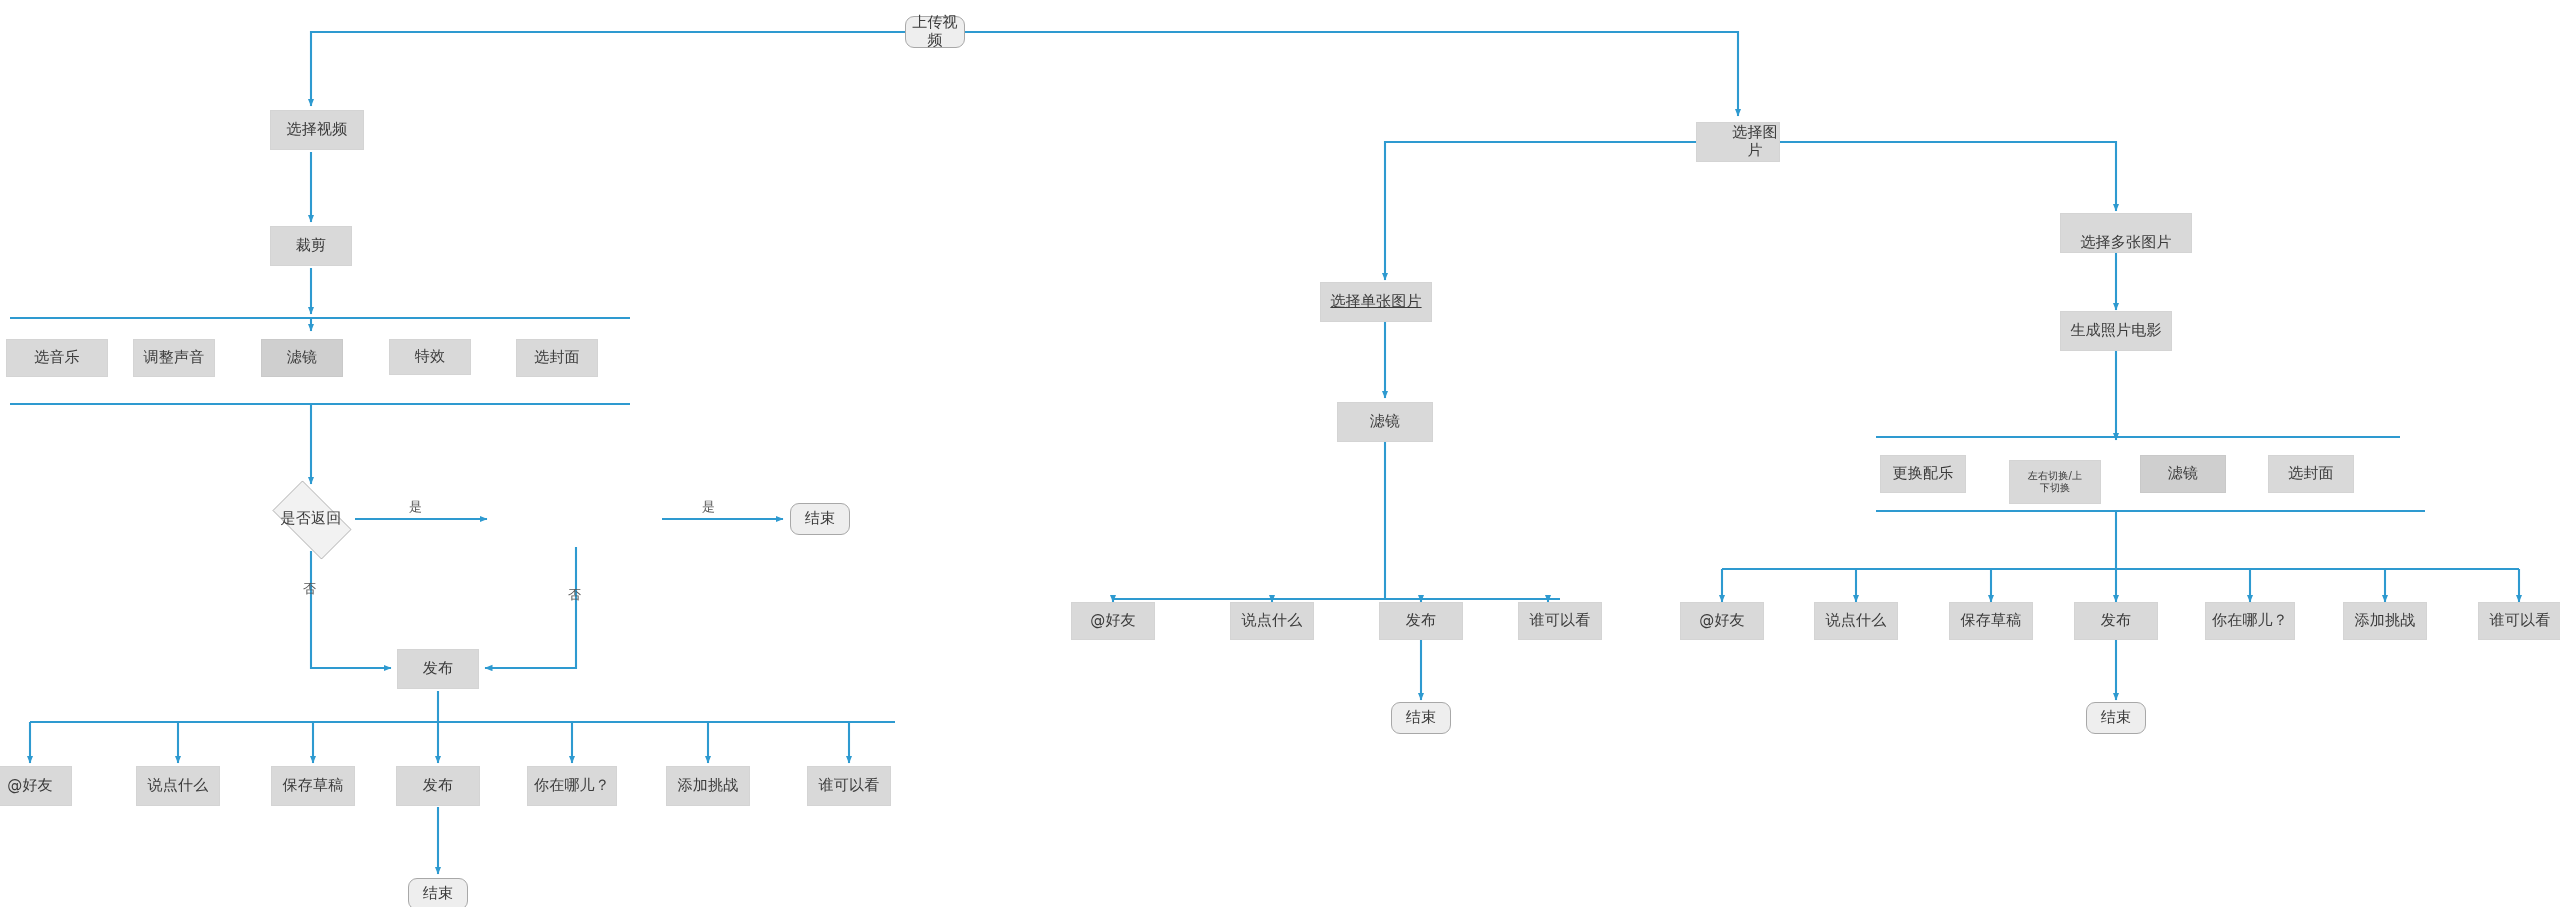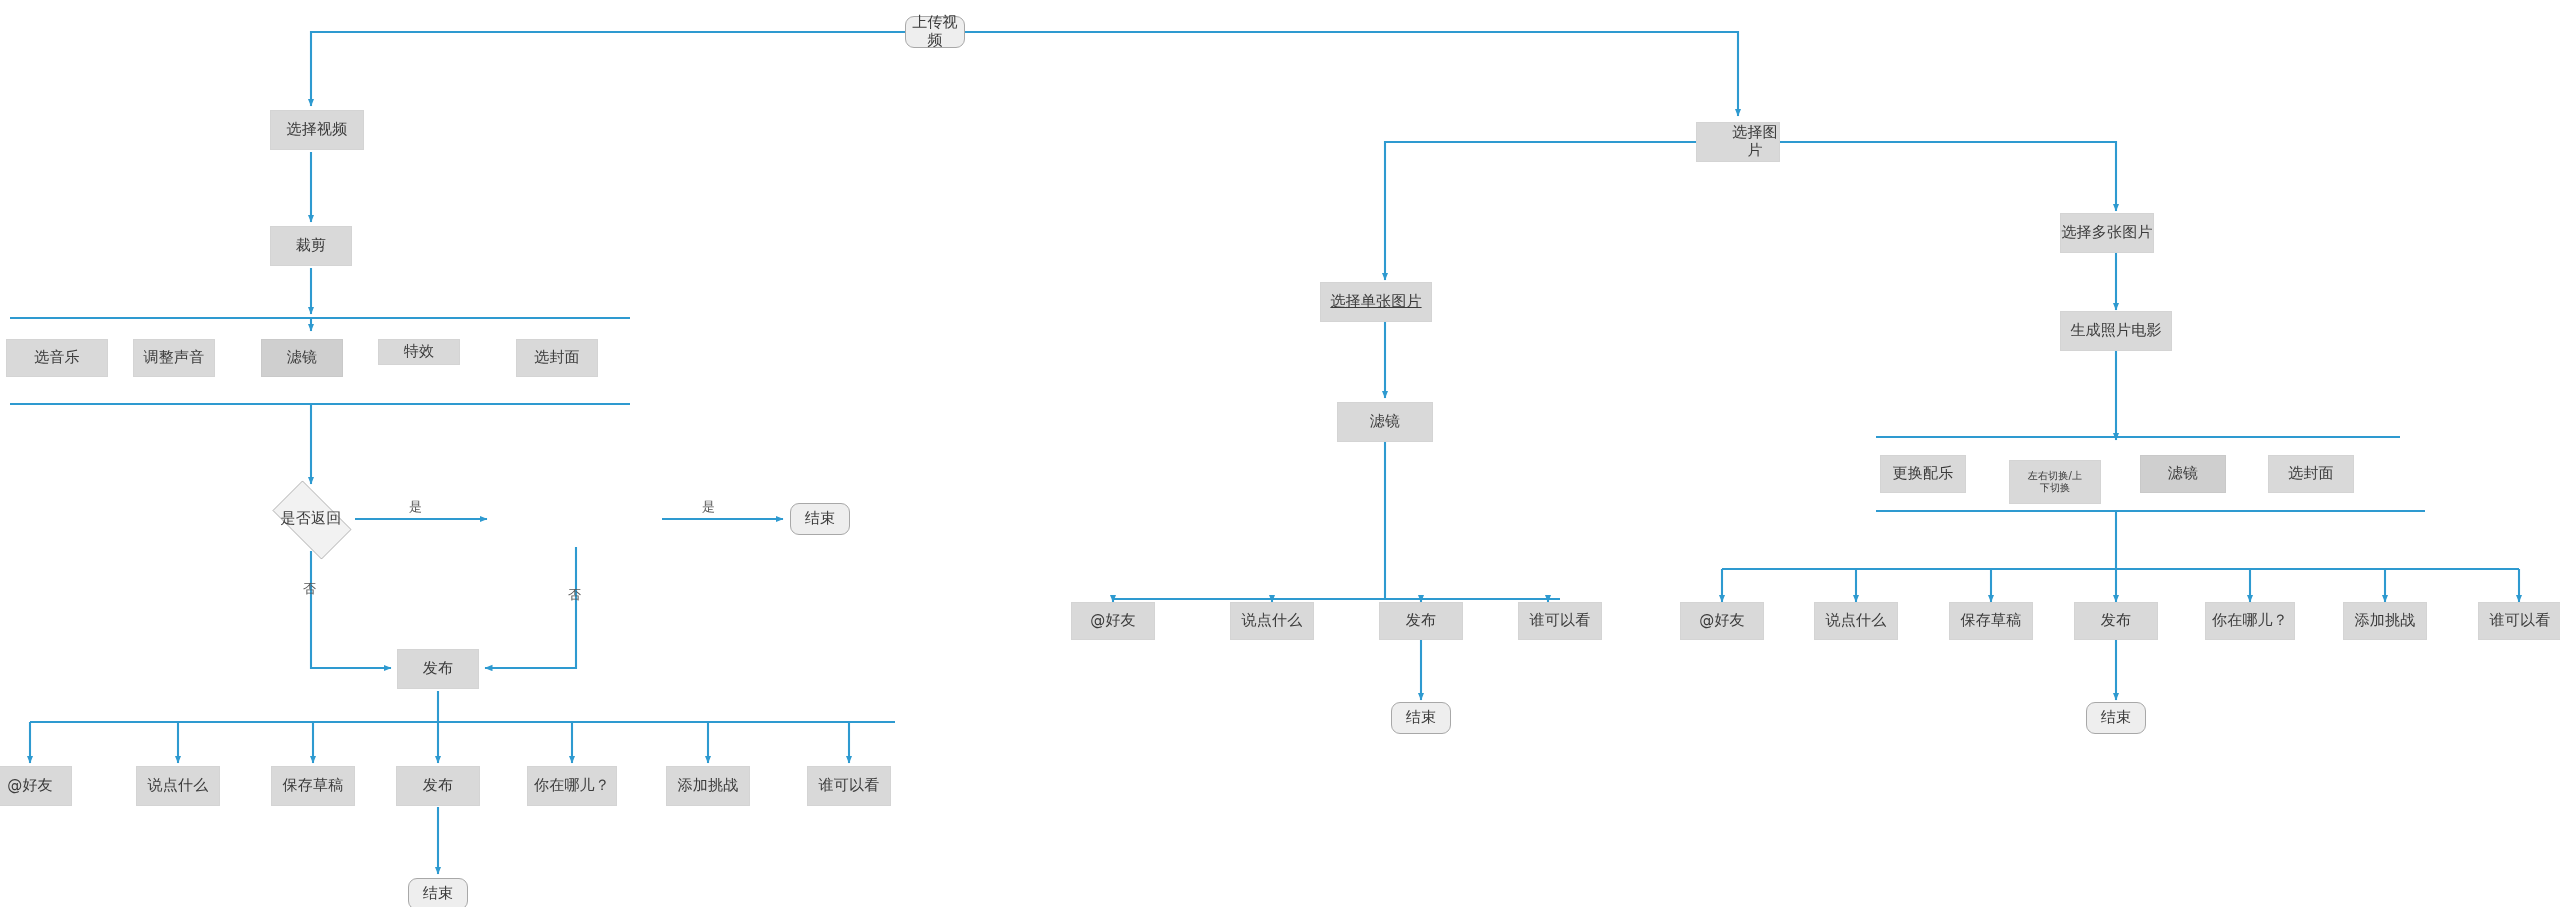--- a/index.html
+++ b/index.html
@@ -166,21 +166,21 @@
 
   <div class="node process" style="left:6px; top:339px; width:102px; height:38px;">
     <span>选音乐</span>
   </div>
   <div class="node process" style="left:133px; top:339px; width:82px; height:38px;">
     <span>调整声音</span>
   </div>
   <div class="node process-hl" style="left:261px; top:339px; width:82px; height:38px;">
     <span>滤镜</span>
   </div>
-  <div class="node process" style="left:378px; top:339px; width:82px; height:26px;">
+  <div class="node process" style="left:389px; top:339px; width:82px; height:36px;">
     <span>特效</span>
   </div>
   <div class="node process" style="left:516px; top:339px; width:82px; height:38px;">
     <span>选封面</span>
   </div>
 
   <div class="node decision" style="left:263px; top:490px; width:96px; height:58px;">
     <span class="dia"></span>
     <span>是否返回</span>
   </div>
@@ -242,21 +242,21 @@
     <span>发布</span>
   </div>
   <div class="node process" style="left:1518px; top:602px; width:84px; height:38px;">
     <span>谁可以看</span>
   </div>
 
   <div class="node terminator" style="left:1391px; top:702px; width:60px; height:32px;">
     <span>结束</span>
   </div>
 
-  <div class="node process" style="left:2060px; top:213px; width:94px; height:40px;">
+  <div class="node process" style="left:2060px; top:213px; width:132px; height:40px;align-items:flex-end;">
     <span>选择多张图片</span>
   </div>
 
   <div class="node process" style="left:2060px; top:311px; width:112px; height:40px;">
     <span>生成照片电影</span>
   </div>
 
   <div class="node process" style="left:1880px; top:455px; width:86px; height:38px;">
     <span>更换配乐</span>
   </div>

